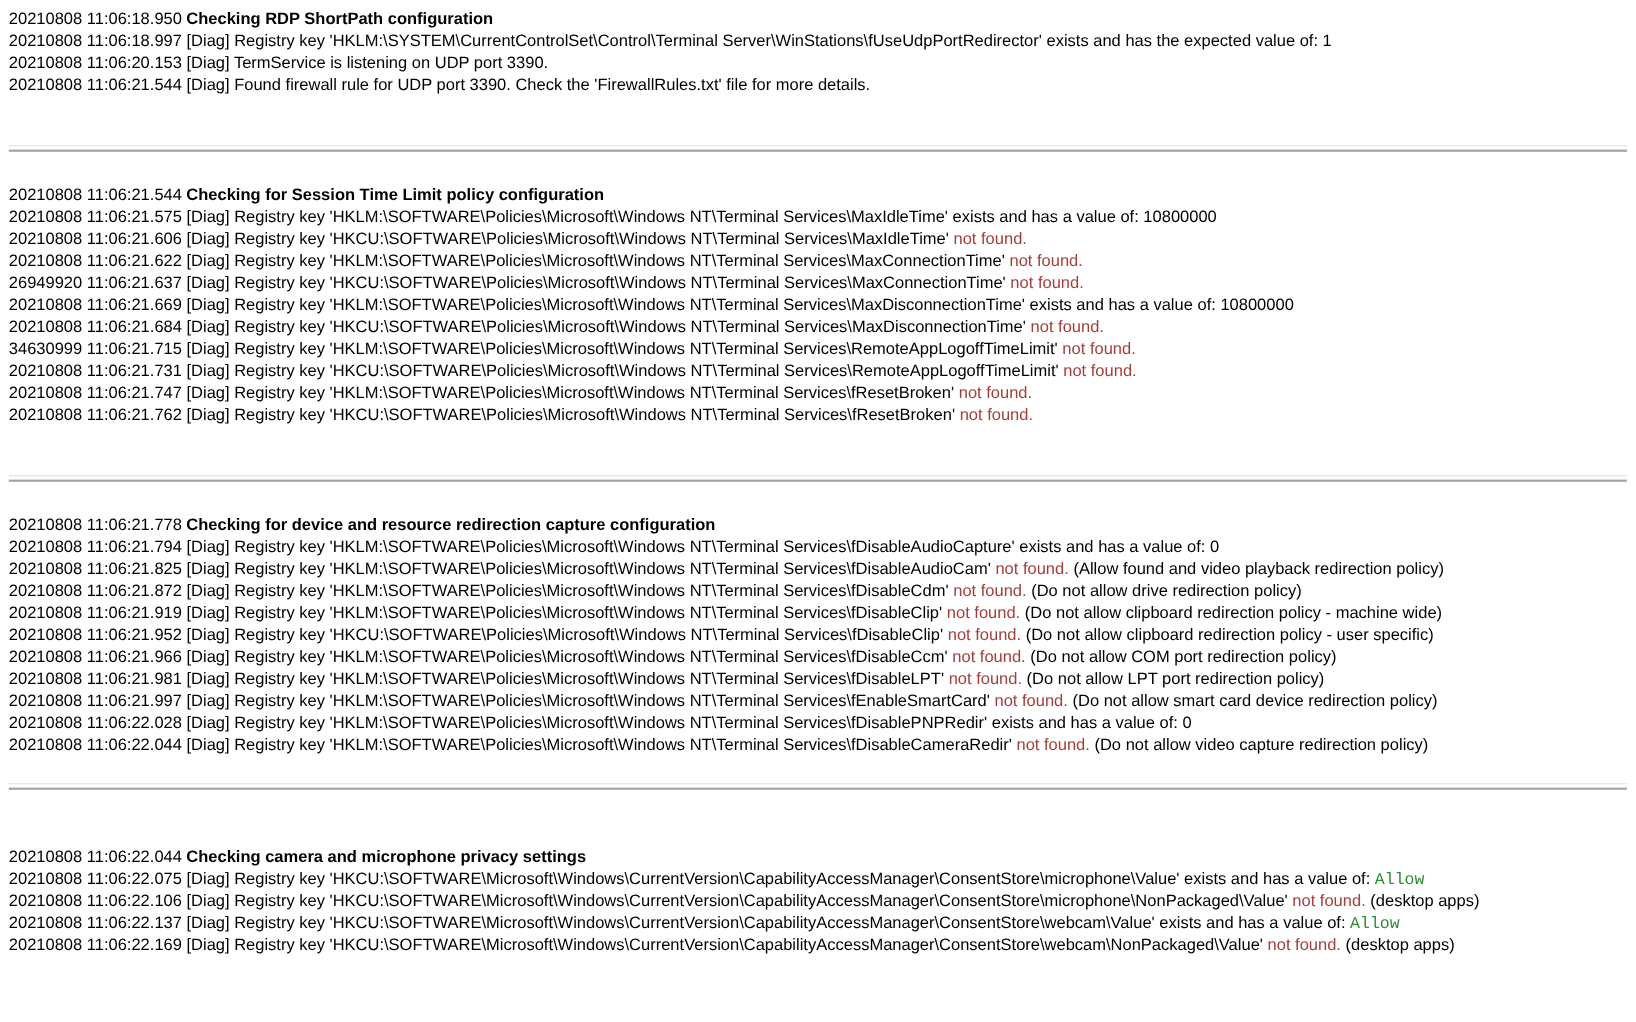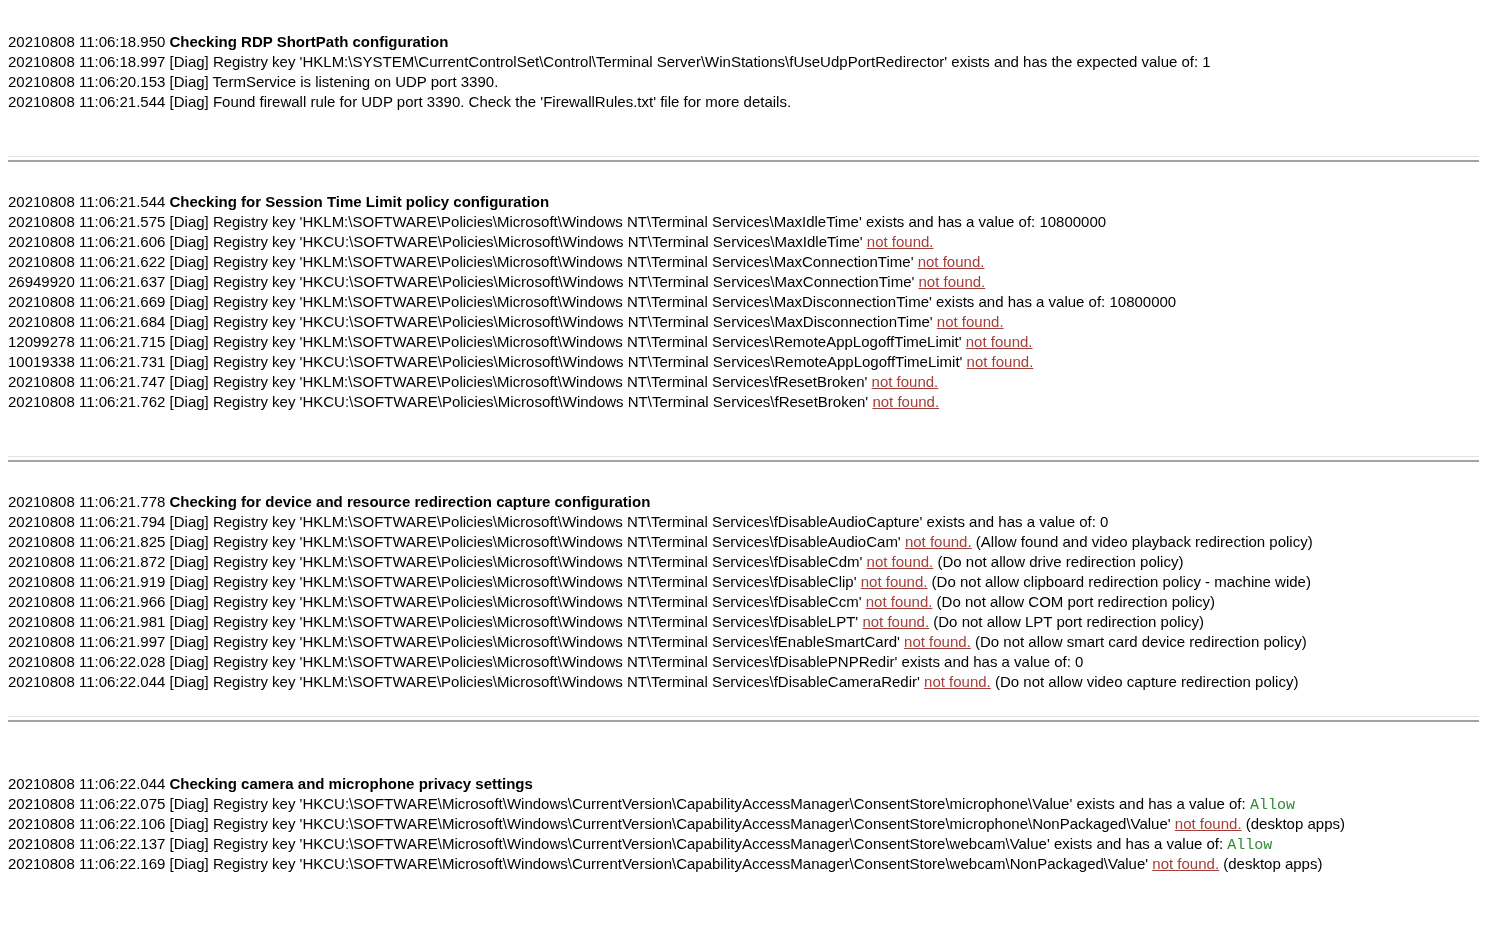--- a/index.html
+++ b/index.html
@@ -8,29 +8,29 @@
     background: #ffffff;
   }
   body {
     padding: 8px;
     width: 1471px;
     font-family: "Liberation Sans", sans-serif;
     font-size: 15px;
     line-height: 20px;
     color: #000000;
   }
-  main { display: block; margin-top: 24px; }
+  main { display: block; }
   section.log-section { margin: 0; }
   .line {
     white-space: pre;
     height: 20px;
     overflow: hidden;
   }
   .seg-text { color: #000000; }
-  .seg-error { color: #a33f3a; text-decoration: underline; }
+  .seg-error { color: #a33f3a; }
   .seg-success { color: #2e8b33; font-family: Liberation Mono, monospace; }
   .section-title { font-weight: bold; color: #000000; }
   .timestamp { margin-right: 4px; }
   hr.divider {
     border: 0;
     border-top: 1px solid #e2e2e2;
     border-bottom: 2px solid #a3a3a3;
     height: 3px;
     background: #ffffff;
     margin: 44px 0 30px 0;
@@ -52,32 +52,33 @@
     </section>
     <hr class="divider">
     <section class="log-section">
       <div class="line header-line"><span class="timestamp seg-text">20210808 11:06:21.544</span><span class="section-title">Checking for Session Time Limit policy configuration</span></div>
       <div class="line"><span class="seg-text">20210808 11:06:21.575 [Diag] Registry key 'HKLM:\SOFTWARE\Policies\Microsoft\Windows NT\Terminal Services\MaxIdleTime' exists and has a value of: 10800000</span></div>
       <div class="line"><span class="seg-text">20210808 11:06:21.606 [Diag] Registry key 'HKCU:\SOFTWARE\Policies\Microsoft\Windows NT\Terminal Services\MaxIdleTime' </span><span class="seg-error">not found.</span></div>
       <div class="line"><span class="seg-text">20210808 11:06:21.622 [Diag] Registry key 'HKLM:\SOFTWARE\Policies\Microsoft\Windows NT\Terminal Services\MaxConnectionTime' </span><span class="seg-error">not found.</span></div>
       <div class="line"><span class="seg-text">26949920 11:06:21.637 [Diag] Registry key 'HKCU:\SOFTWARE\Policies\Microsoft\Windows NT\Terminal Services\MaxConnectionTime' </span><span class="seg-error">not found.</span></div>
       <div class="line"><span class="seg-text">20210808 11:06:21.669 [Diag] Registry key 'HKLM:\SOFTWARE\Policies\Microsoft\Windows NT\Terminal Services\MaxDisconnectionTime' exists and has a value of: 10800000</span></div>
       <div class="line"><span class="seg-text">20210808 11:06:21.684 [Diag] Registry key 'HKCU:\SOFTWARE\Policies\Microsoft\Windows NT\Terminal Services\MaxDisconnectionTime' </span><span class="seg-error">not found.</span></div>
-      <div class="line"><span class="seg-text">12099278 11:06:21.715 [Diag] Registry key 'HKLM:\SOFTWARE\Policies\Microsoft\Windows NT\Terminal Services\RemoteAppLogoffTimeLimit' </span><span class="seg-error">not found.</span></div>
-      <div class="line"><span class="seg-text">10019338 11:06:21.731 [Diag] Registry key 'HKCU:\SOFTWARE\Policies\Microsoft\Windows NT\Terminal Services\RemoteAppLogoffTimeLimit' </span><span class="seg-error">not found.</span></div>
+      <div class="line"><span class="seg-text">34630999 11:06:21.715 [Diag] Registry key 'HKLM:\SOFTWARE\Policies\Microsoft\Windows NT\Terminal Services\RemoteAppLogoffTimeLimit' </span><span class="seg-error">not found.</span></div>
+      <div class="line"><span class="seg-text">20210808 11:06:21.731 [Diag] Registry key 'HKCU:\SOFTWARE\Policies\Microsoft\Windows NT\Terminal Services\RemoteAppLogoffTimeLimit' </span><span class="seg-error">not found.</span></div>
       <div class="line"><span class="seg-text">20210808 11:06:21.747 [Diag] Registry key 'HKLM:\SOFTWARE\Policies\Microsoft\Windows NT\Terminal Services\fResetBroken' </span><span class="seg-error">not found.</span></div>
       <div class="line"><span class="seg-text">20210808 11:06:21.762 [Diag] Registry key 'HKCU:\SOFTWARE\Policies\Microsoft\Windows NT\Terminal Services\fResetBroken' </span><span class="seg-error">not found.</span></div>
     </section>
     <hr class="divider">
     <section class="log-section">
       <div class="line header-line"><span class="timestamp seg-text">20210808 11:06:21.778</span><span class="section-title">Checking for device and resource redirection capture configuration</span></div>
       <div class="line"><span class="seg-text">20210808 11:06:21.794 [Diag] Registry key 'HKLM:\SOFTWARE\Policies\Microsoft\Windows NT\Terminal Services\fDisableAudioCapture' exists and has a value of: 0</span></div>
       <div class="line"><span class="seg-text">20210808 11:06:21.825 [Diag] Registry key 'HKLM:\SOFTWARE\Policies\Microsoft\Windows NT\Terminal Services\fDisableAudioCam' </span><span class="seg-error">not found.</span><span class="seg-text"> (Allow found and video playback redirection policy)</span></div>
       <div class="line"><span class="seg-text">20210808 11:06:21.872 [Diag] Registry key 'HKLM:\SOFTWARE\Policies\Microsoft\Windows NT\Terminal Services\fDisableCdm' </span><span class="seg-error">not found.</span><span class="seg-text"> (Do not allow drive redirection policy)</span></div>
       <div class="line"><span class="seg-text">20210808 11:06:21.919 [Diag] Registry key 'HKLM:\SOFTWARE\Policies\Microsoft\Windows NT\Terminal Services\fDisableClip' </span><span class="seg-error">not found.</span><span class="seg-text"> (Do not allow clipboard redirection policy - machine wide)</span></div>
+      <div class="line"><span class="seg-text">20210808 11:06:21.952 [Diag] Registry key 'HKCU:\SOFTWARE\Policies\Microsoft\Windows NT\Terminal Services\fDisableClip' </span><span class="seg-error">not found.</span><span class="seg-text"> (Do not allow clipboard redirection policy - user specific)</span></div>
       <div class="line"><span class="seg-text">20210808 11:06:21.966 [Diag] Registry key 'HKLM:\SOFTWARE\Policies\Microsoft\Windows NT\Terminal Services\fDisableCcm' </span><span class="seg-error">not found.</span><span class="seg-text"> (Do not allow COM port redirection policy)</span></div>
       <div class="line"><span class="seg-text">20210808 11:06:21.981 [Diag] Registry key 'HKLM:\SOFTWARE\Policies\Microsoft\Windows NT\Terminal Services\fDisableLPT' </span><span class="seg-error">not found.</span><span class="seg-text"> (Do not allow LPT port redirection policy)</span></div>
       <div class="line"><span class="seg-text">20210808 11:06:21.997 [Diag] Registry key 'HKLM:\SOFTWARE\Policies\Microsoft\Windows NT\Terminal Services\fEnableSmartCard' </span><span class="seg-error">not found.</span><span class="seg-text"> (Do not allow smart card device redirection policy)</span></div>
       <div class="line"><span class="seg-text">20210808 11:06:22.028 [Diag] Registry key 'HKLM:\SOFTWARE\Policies\Microsoft\Windows NT\Terminal Services\fDisablePNPRedir' exists and has a value of: 0</span></div>
       <div class="line"><span class="seg-text">20210808 11:06:22.044 [Diag] Registry key 'HKLM:\SOFTWARE\Policies\Microsoft\Windows NT\Terminal Services\fDisableCameraRedir' </span><span class="seg-error">not found.</span><span class="seg-text"> (Do not allow video capture redirection policy)</span></div>
     </section>
     <hr class="divider">
     <section class="log-section">
       <div class="line header-line"><span class="timestamp seg-text">20210808 11:06:22.044</span><span class="section-title">Checking camera and microphone privacy settings</span></div>
       <div class="line"><span class="seg-text">20210808 11:06:22.075 [Diag] Registry key 'HKCU:\SOFTWARE\Microsoft\Windows\CurrentVersion\CapabilityAccessManager\ConsentStore\microphone\Value' exists and has a value of: </span><span class="seg-success">Allow</span></div>

